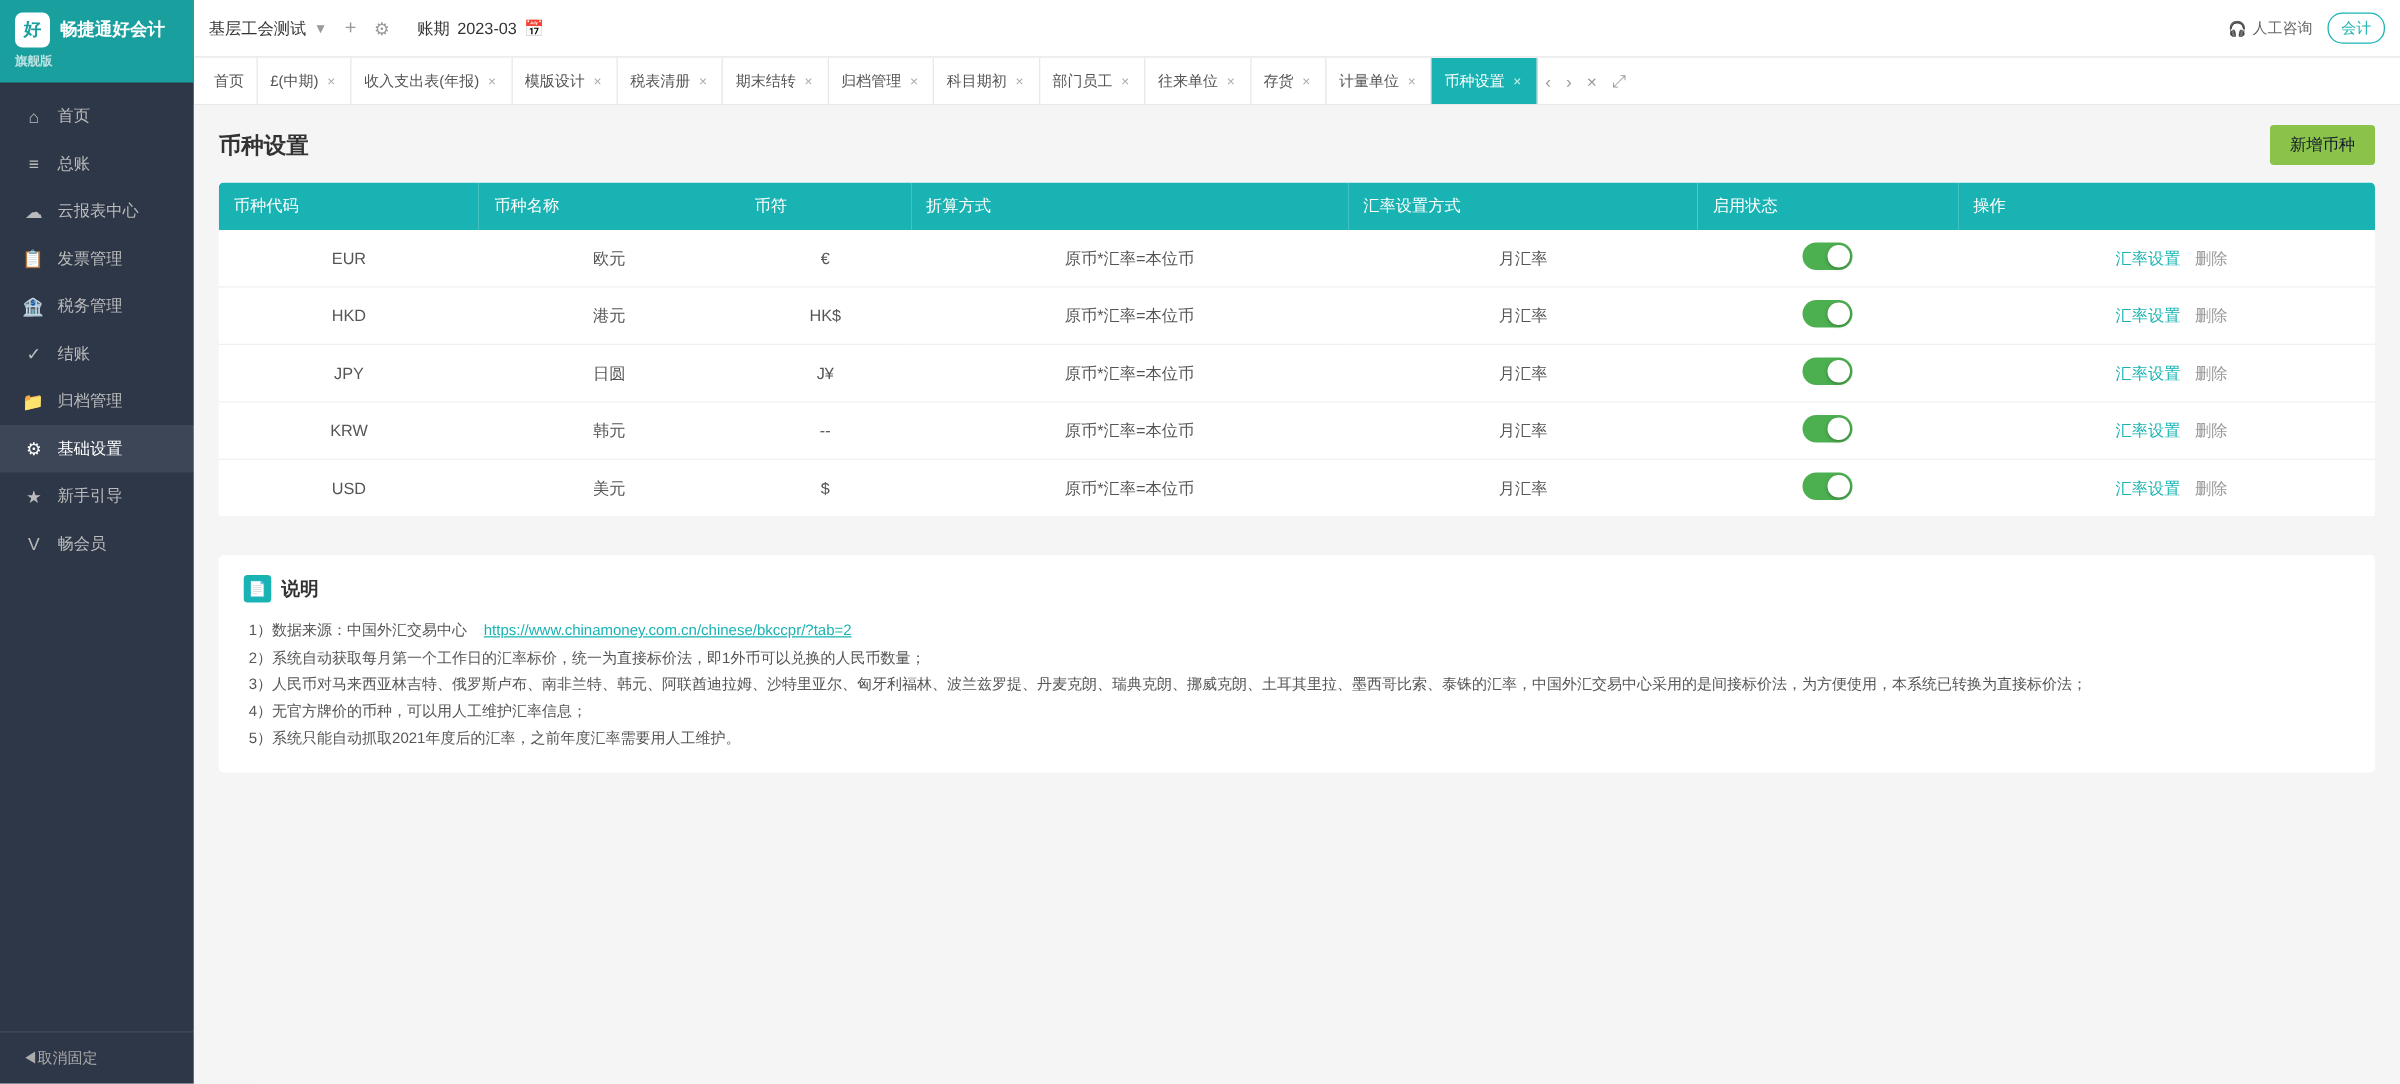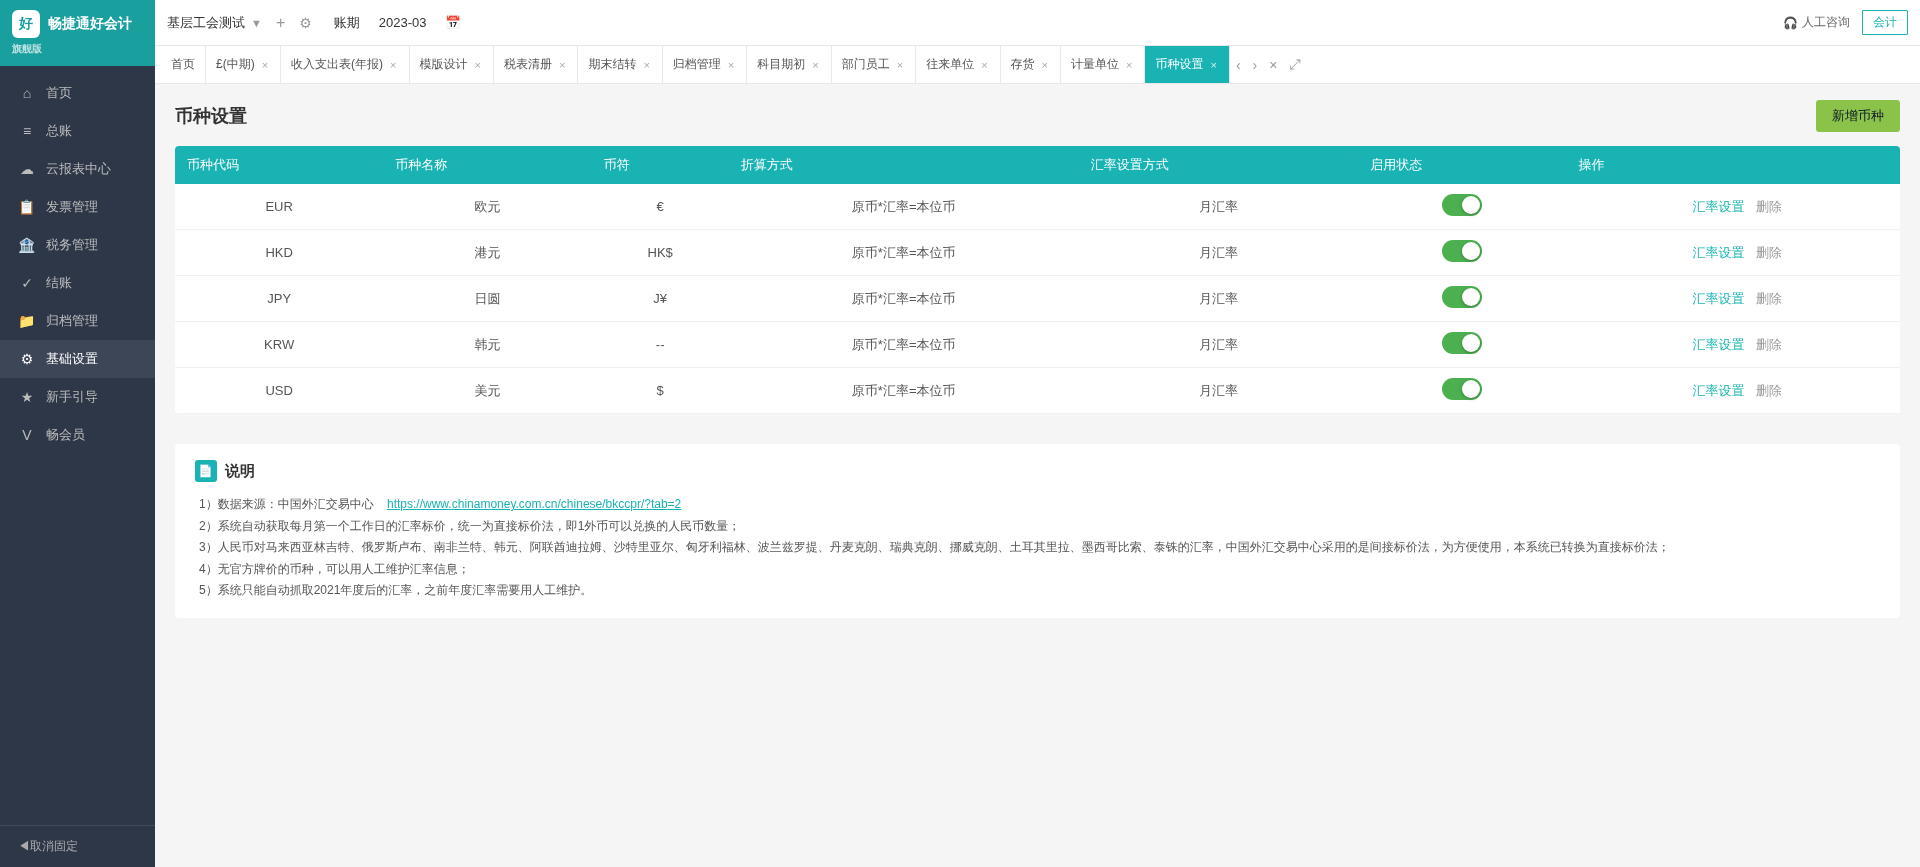--- a/index.html
+++ b/index.html
@@ -109,21 +109,21 @@
       padding: 0 4px;
     }
     .header-settings {
       color: #999;
       font-size: 14px;
       cursor: pointer;
     }
     .header-period {
       display: flex;
       align-items: center;
-      gap: 19px;
+      gap: 6px;
       color: #333;
       font-size: 13px;
       padding-left: 12px;
     }
     .header-period .period-icon { color: #1ab3b3; }
     .header-right {
       margin-left: auto;
       display: flex;
       align-items: center;
       gap: 12px;
@@ -133,21 +133,21 @@
       align-items: center;
       gap: 4px;
       color: #666;
       font-size: 12px;
       cursor: pointer;
     }
     .account-btn {
       border: 1px solid #1ab3b3;
       color: #1ab3b3;
       padding: 3px 10px;
-      border-radius: 1px;
+      border-radius: 12px;
       font-size: 12px;
       cursor: pointer;
     }
 
     
     .tab-bar {
       background: white;
       height: 38px;
       display: flex;
       align-items: center;

